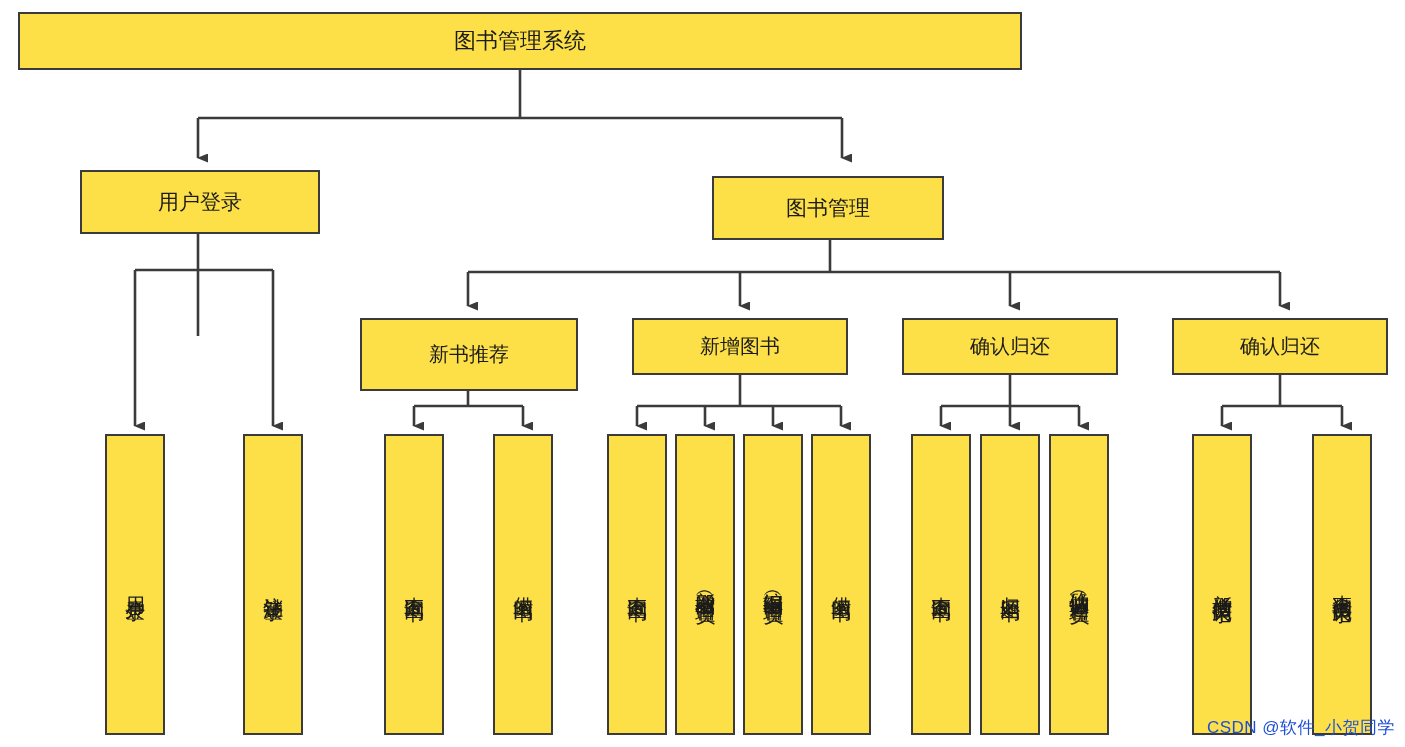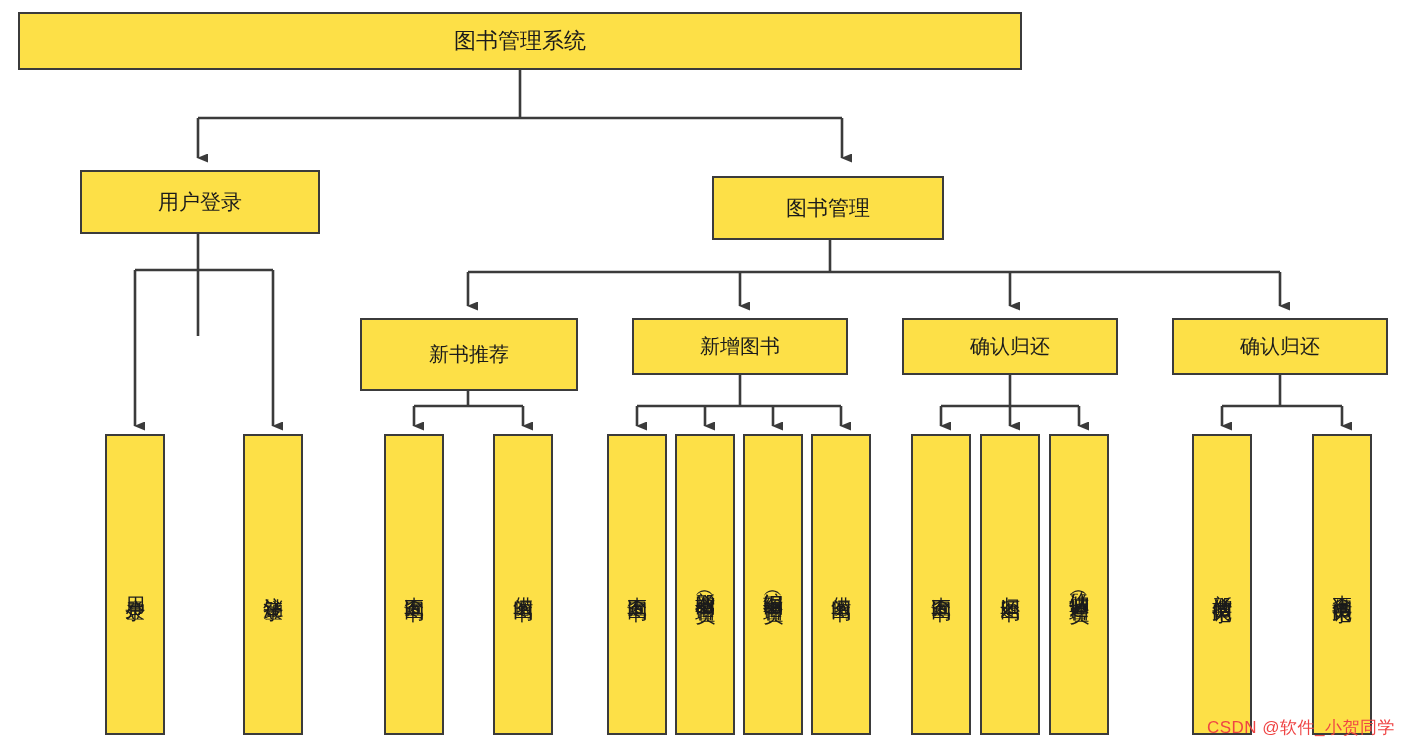--- a/index.html
+++ b/index.html
@@ -58,21 +58,21 @@
   .node.leaf .vtext {
     writing-mode: vertical-rl;
     text-orientation: upright;
     white-space: nowrap;
   }
   .watermark {
     position: absolute;
     right: 10px;
     bottom: 8px;
     font-size: 17px;
-    color: #ef4444;
+    color: #1d4ed8;
     white-space: nowrap;
     letter-spacing: 0.5px;
   }
 </style>
 </head>
 <body>
 
 <div id="canvas">
 
   <svg class="edges" viewBox="0 0 1405 747">

